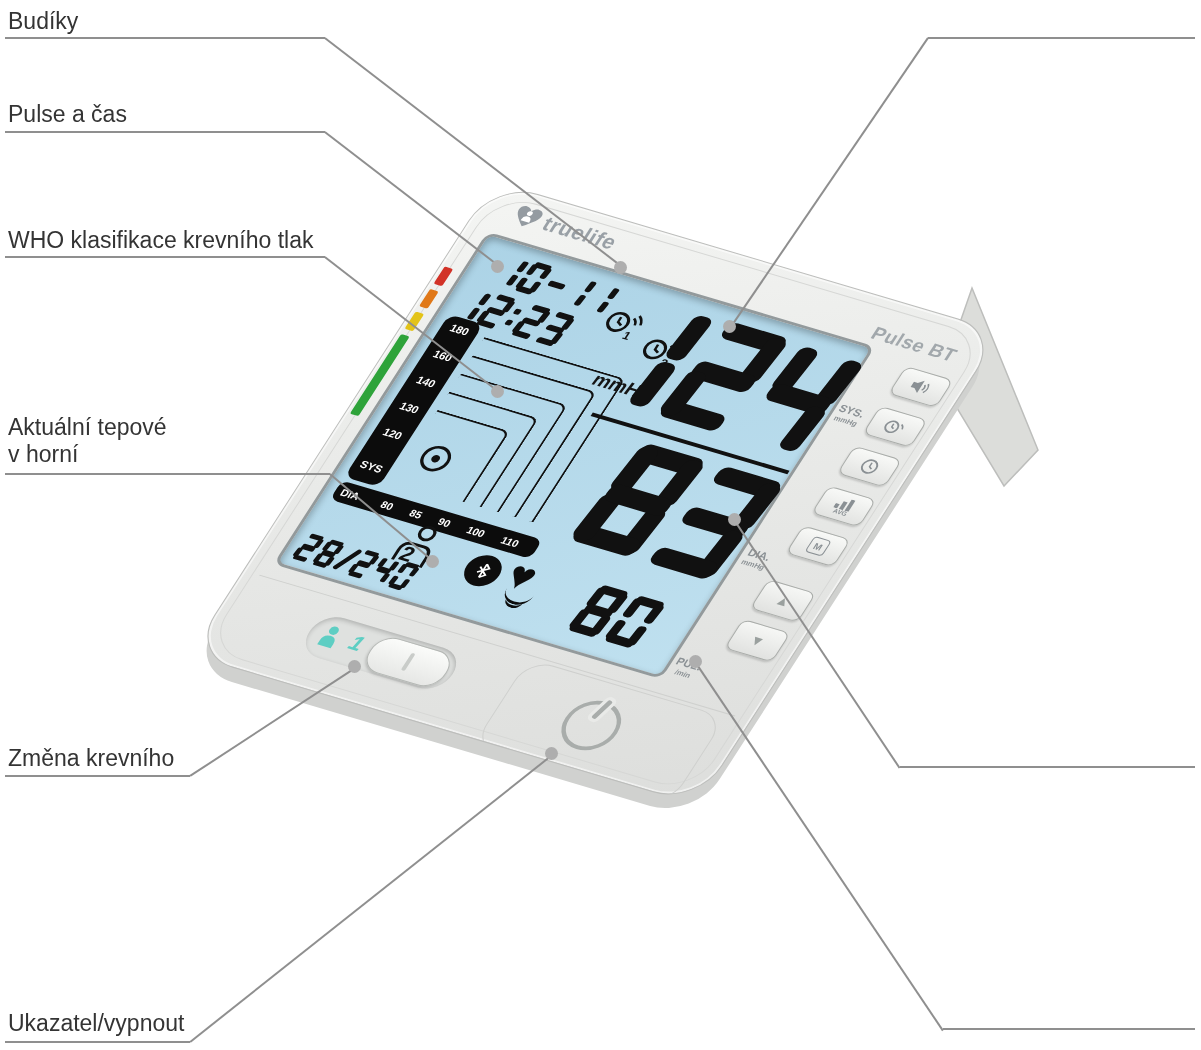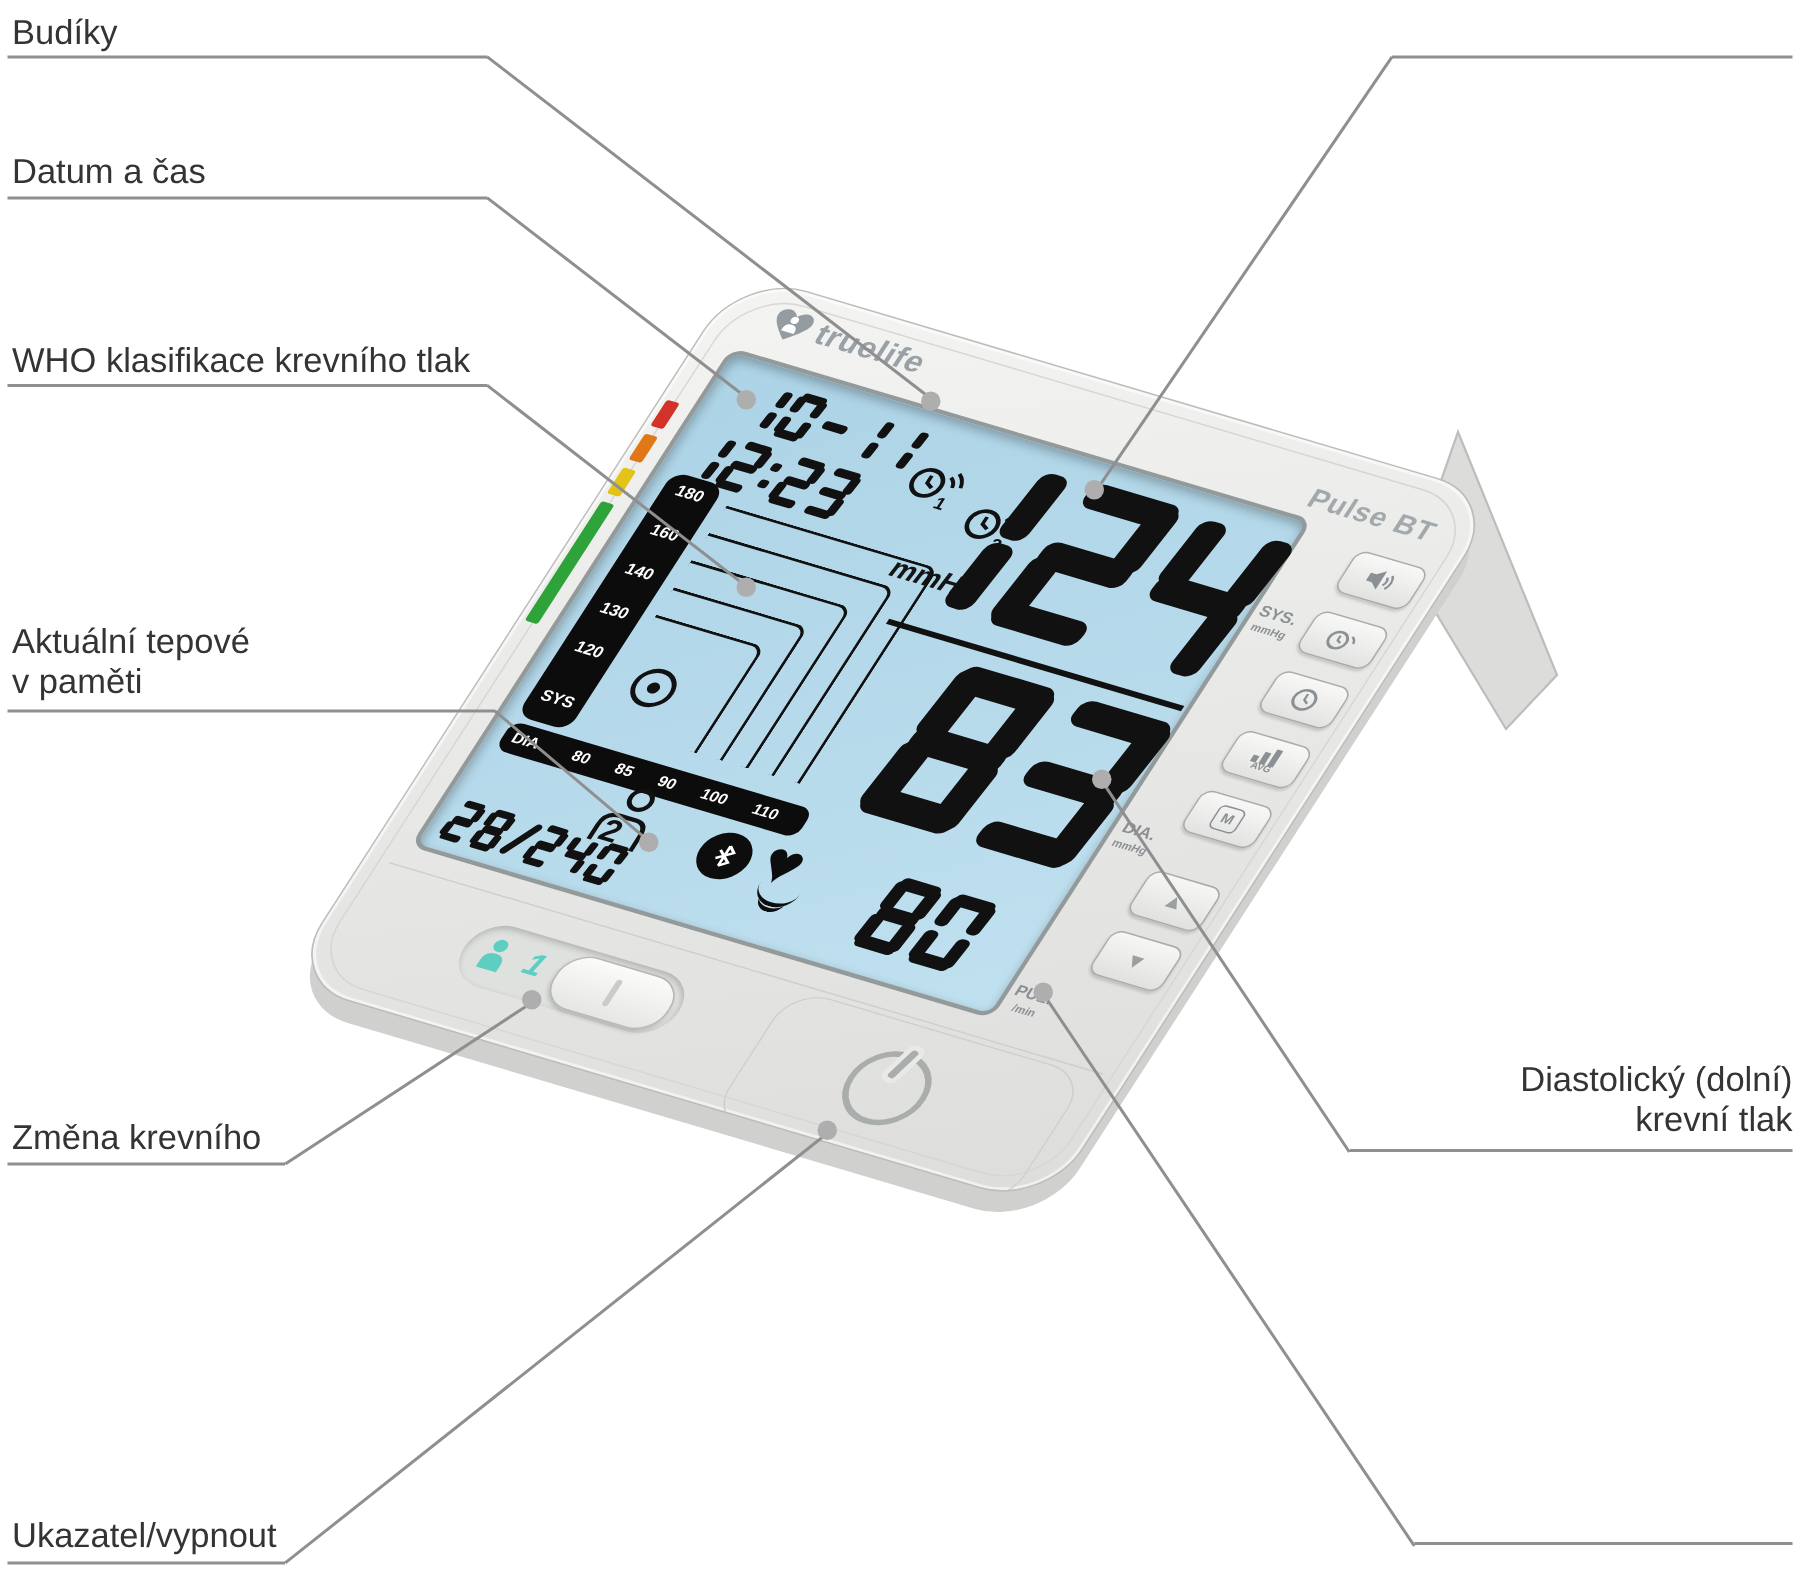--- a/index.html
+++ b/index.html
@@ -387,50 +387,49 @@
     <div class="power">
       <div class="power-bar"></div>
     </div>
   </div>
 
   <div class="co" style="left:8px;top:8px;"><span>Budíky</span></div>
   <div class="co-line" style="left:5px;top:37px;width:320px;"></div>
   <div class="co-diag" style="left:325px;top:37px;width:374px;transform:rotate(37.6deg);"></div>
   <div class="co-dot" style="left:614px;top:261px;"></div>
 
-  <div class="co" style="left:8px;top:101px;"><span>Datum a čas</span></div>
+  <div class="co" style="left:8px;top:101px;"><span>Pulse a čas</span></div>
   <div class="co-line" style="left:5px;top:131px;width:320px;"></div>
   <div class="co-diag" style="left:325px;top:131px;width:218px;transform:rotate(37.6deg);"></div>
   <div class="co-dot" style="left:491px;top:260px;"></div>
 
   <div class="co" style="left:8px;top:227px;"><span>WHO klasifikace krevního tlak</span></div>
   <div class="co-line" style="left:5px;top:256px;width:320px;"></div>
   <div class="co-diag" style="left:325px;top:256px;width:219px;transform:rotate(37.8deg);"></div>
   <div class="co-dot" style="left:491px;top:385px;"></div>
 
-  <div class="co" style="left:8px;top:414px;"><span>Aktuální tepové</span><br><span>v paměti</span></div>
+  <div class="co" style="left:8px;top:414px;"><span>Aktuální tepové</span><br><span>v horní</span></div>
   <div class="co-line" style="left:5px;top:473px;width:325px;"></div>
   <div class="co-diag" style="left:330px;top:473px;width:135px;transform:rotate(40.2deg);"></div>
   <div class="co-dot" style="left:426px;top:555px;"></div>
 
   <div class="co" style="left:8px;top:745px;"><span>Změna krevního</span></div>
   <div class="co-line" style="left:5px;top:775px;width:185px;"></div>
   <div class="co-diag" style="left:190px;top:775px;width:197px;transform:rotate(-33.2deg);"></div>
   <div class="co-dot" style="left:348px;top:660px;"></div>
 
   <div class="co" style="left:8px;top:1010px;"><span>Ukazatel/vypnout</span></div>
   <div class="co-line" style="left:5px;top:1041px;width:185px;"></div>
   <div class="co-diag" style="left:190px;top:1041px;width:462px;transform:rotate(-38.4deg);"></div>
   <div class="co-dot" style="left:545px;top:747px;"></div>
 
   <div class="co-line" style="left:928px;top:37px;width:267px;"></div>
   <div class="co-diag" style="left:730px;top:327px;width:351px;transform:rotate(-55.7deg);"></div>
   <div class="co-dot" style="left:723px;top:320px;"></div>
 
-  <div class="co right" style="right:6px;top:706px;"><span>Diastolický (dolní)</span><br><span>krevní tlak</span></div>
   <div class="co-line" style="left:900px;top:766px;width:295px;"></div>
   <div class="co-diag" style="left:735px;top:520px;width:297px;transform:rotate(56.3deg);"></div>
   <div class="co-dot" style="left:728px;top:513px;"></div>
 
   <div class="co-line" style="left:943px;top:1028px;width:252px;"></div>
   <div class="co-diag" style="left:696px;top:662px;width:443px;transform:rotate(56.1deg);"></div>
   <div class="co-dot" style="left:689px;top:655px;"></div>
 
 </div>
 

